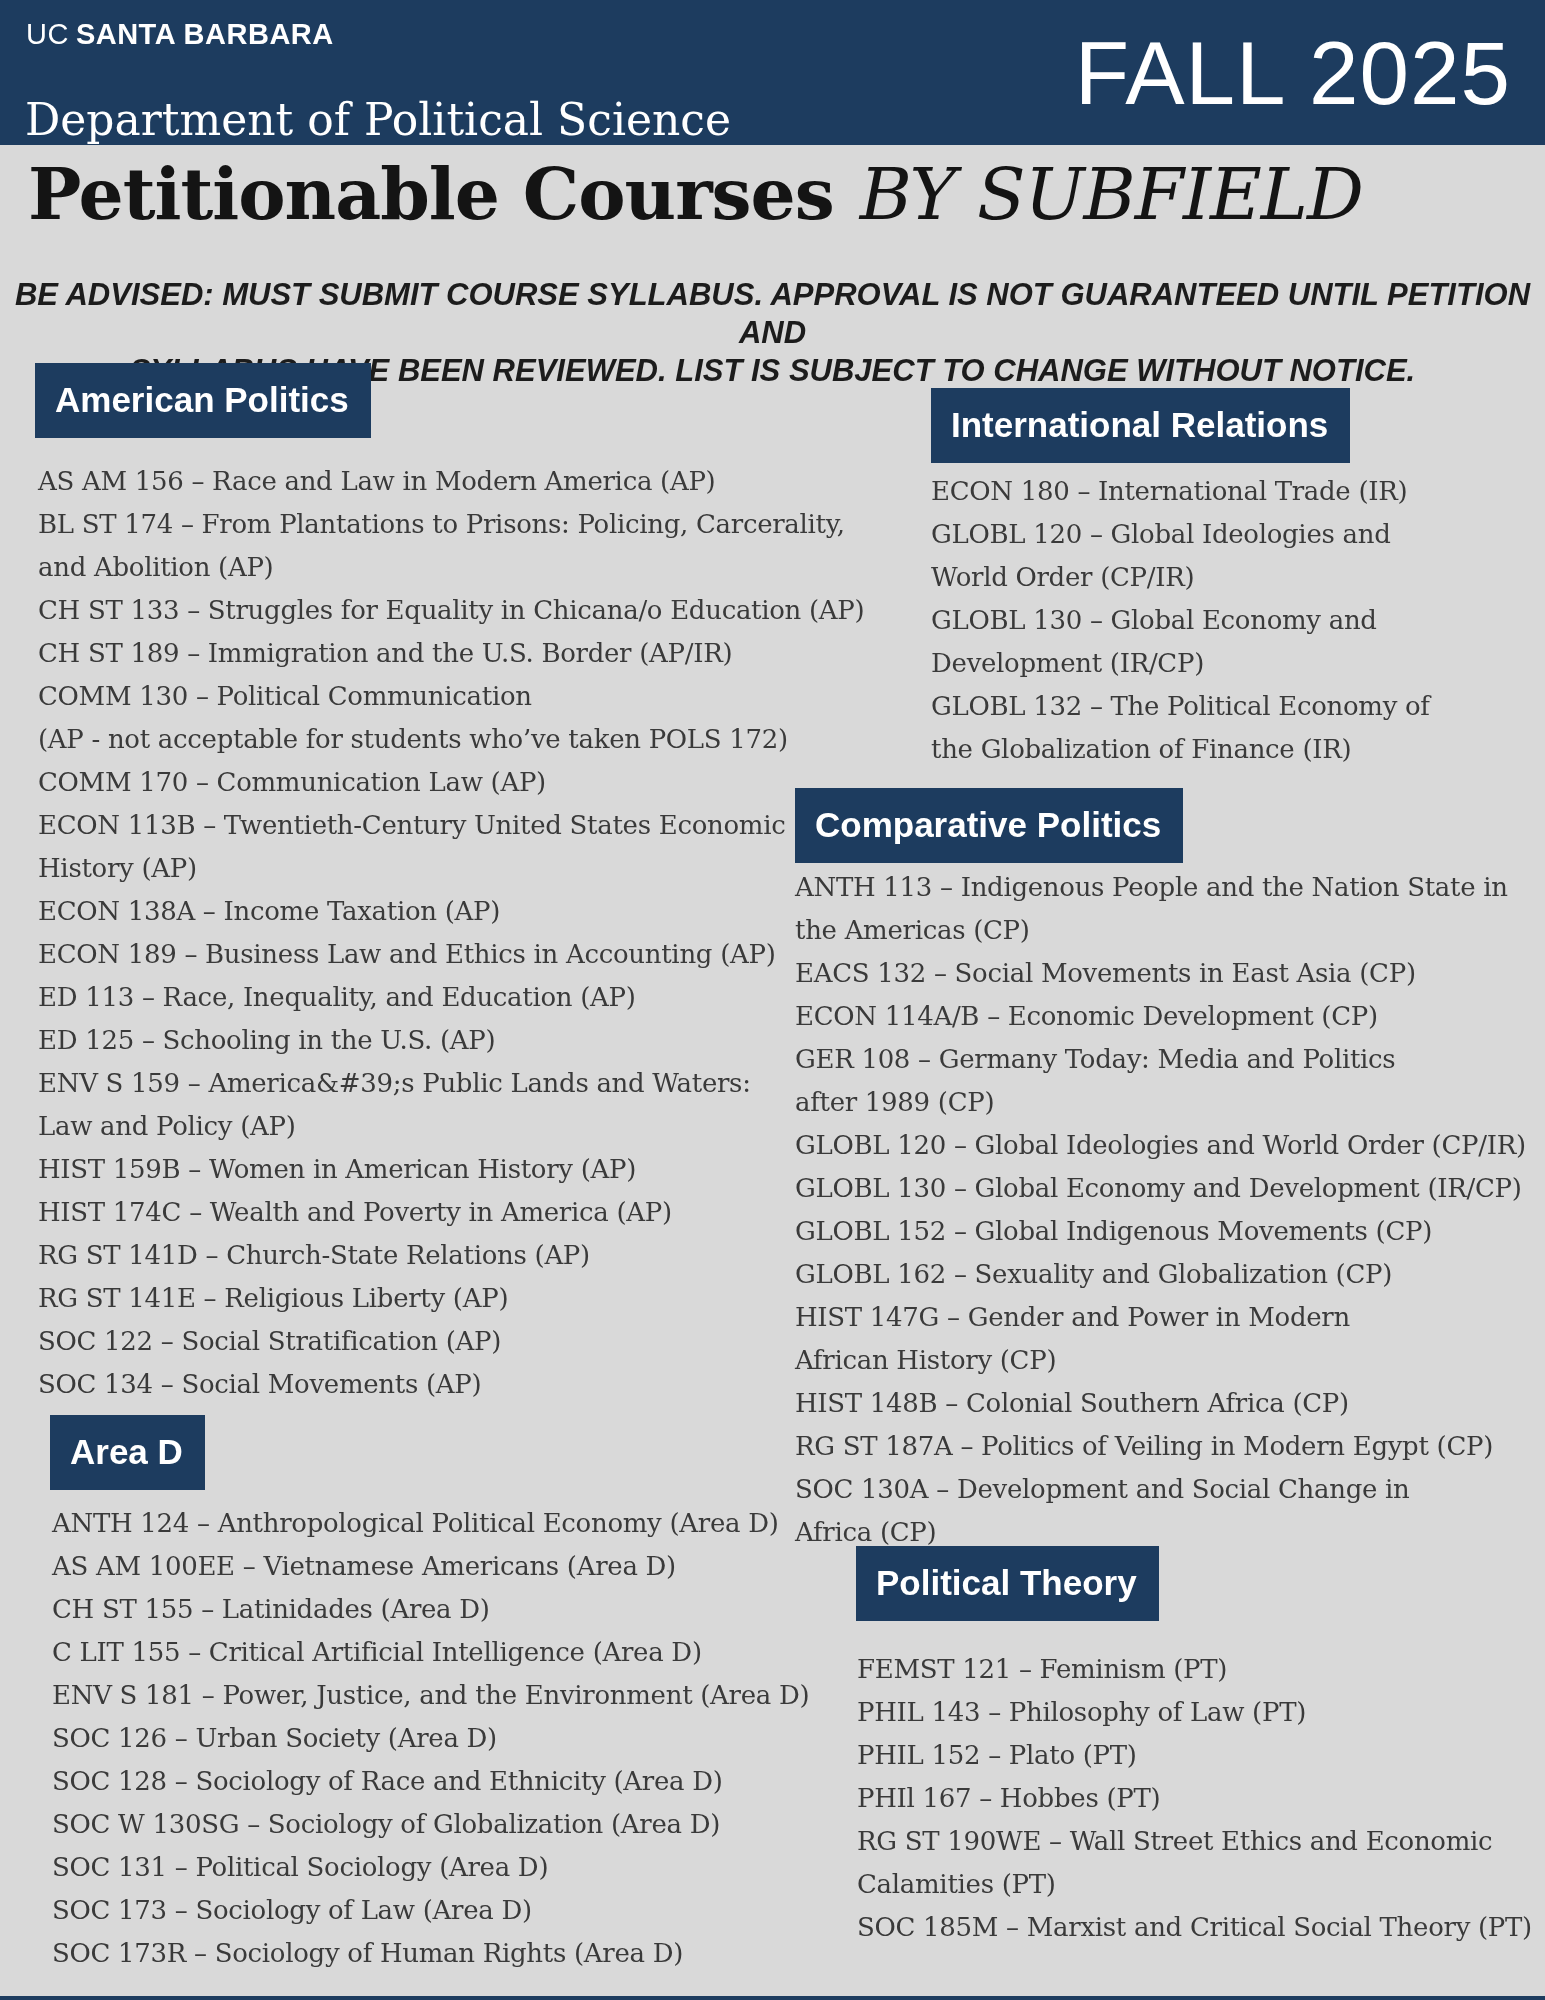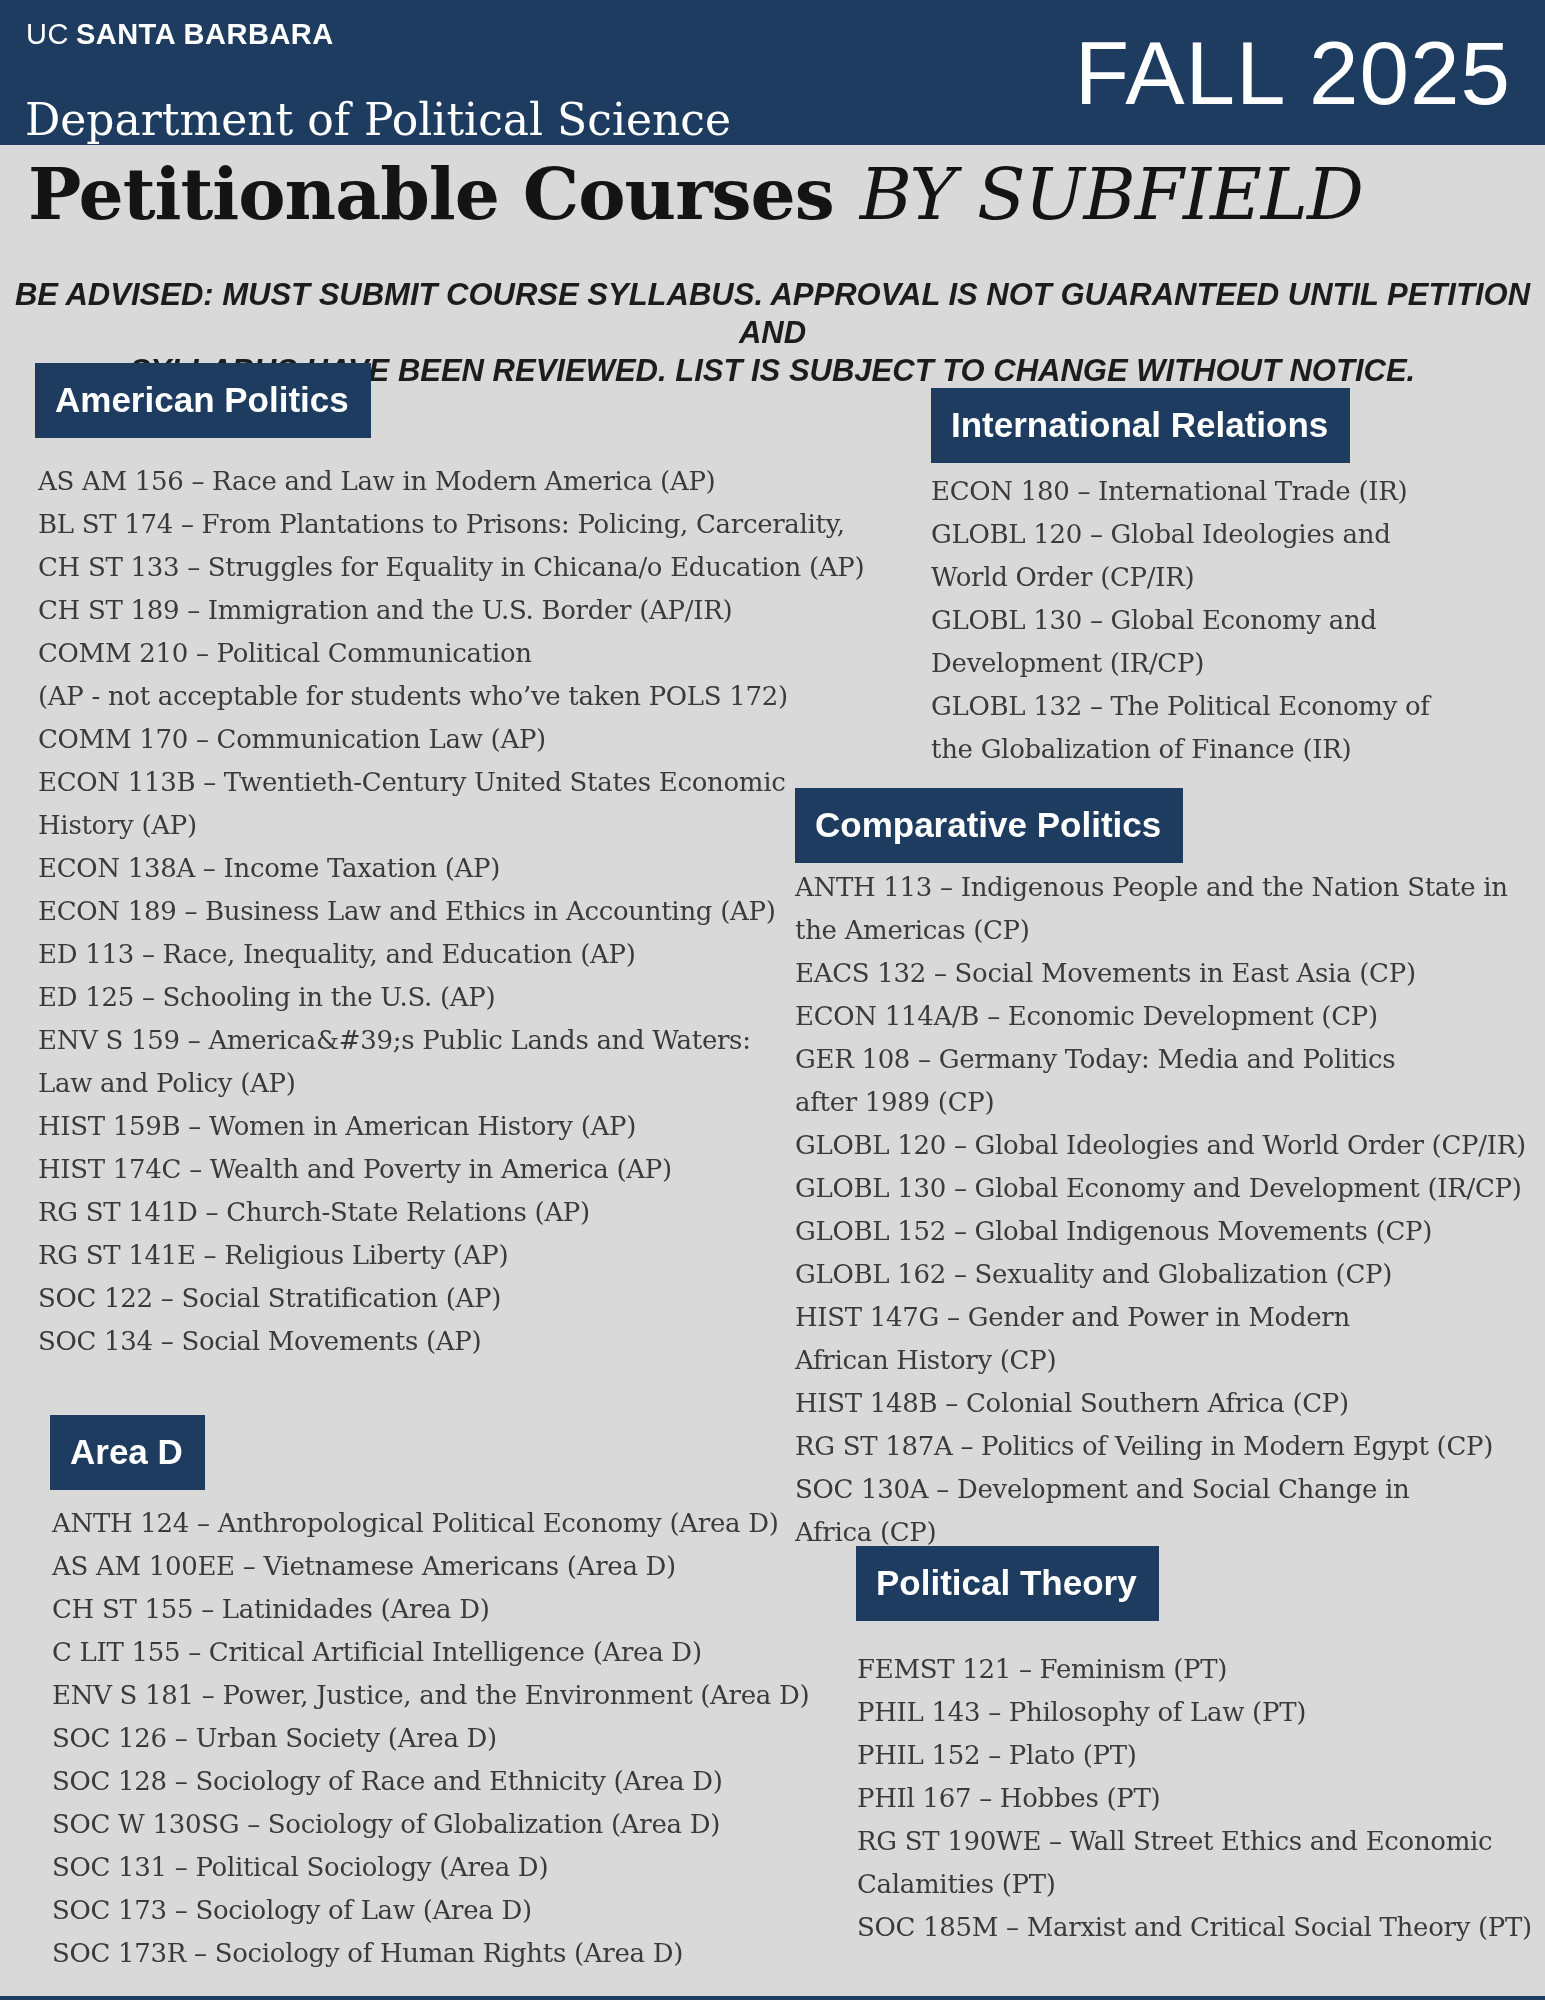--- a/index.html
+++ b/index.html
@@ -121,23 +121,24 @@
 
   <div class="notice">
     <div>BE ADVISED: MUST SUBMIT COURSE SYLLABUS. APPROVAL IS NOT GUARANTEED UNTIL PETITION AND</div>
     <div>SYLLABUS HAVE BEEN REVIEWED. LIST IS SUBJECT TO CHANGE WITHOUT NOTICE.</div>
   </div>
 
   <div class="chip" id="chip-ap">American Politics</div>
   <div class="course-list" id="list-ap">
       <div class="course-line">AS AM 156 – Race and Law in Modern America (AP)</div>
       <div class="course-line">BL ST 174 – From Plantations to Prisons: Policing, Carcerality,</div>
+      <div class="course-line">and Abolition (AP)</div>
       <div class="course-line">CH ST 133 – Struggles for Equality in Chicana/o Education (AP)</div>
       <div class="course-line">CH ST 189 – Immigration and the U.S. Border (AP/IR)</div>
-      <div class="course-line">COMM 210 – Political Communication</div>
+      <div class="course-line">COMM 130 – Political Communication</div>
       <div class="course-line">(AP - not acceptable for students who’ve taken POLS 172)</div>
       <div class="course-line">COMM 170 – Communication Law (AP)</div>
       <div class="course-line">ECON 113B – Twentieth-Century United States Economic</div>
       <div class="course-line">History (AP)</div>
       <div class="course-line">ECON 138A – Income Taxation (AP)</div>
       <div class="course-line">ECON 189 – Business Law and Ethics in Accounting (AP)</div>
       <div class="course-line">ED 113 – Race, Inequality, and Education (AP)</div>
       <div class="course-line">ED 125 – Schooling in the U.S. (AP)</div>
       <div class="course-line">ENV S 159 – America&amp;#39;s Public Lands and Waters:</div>
       <div class="course-line">Law and Policy (AP)</div>

